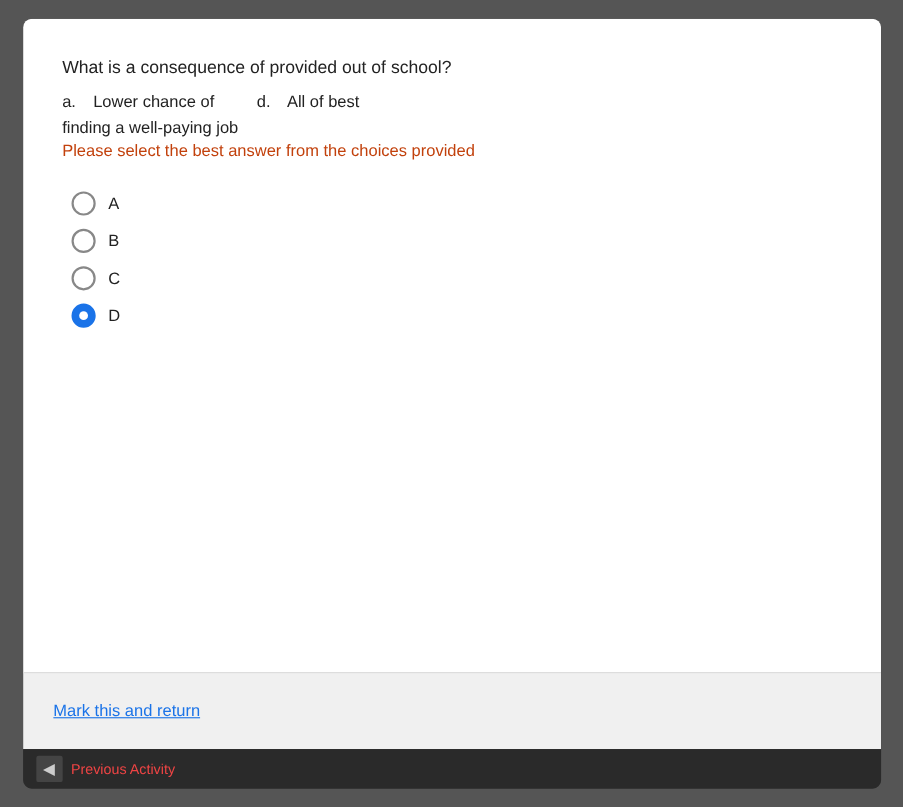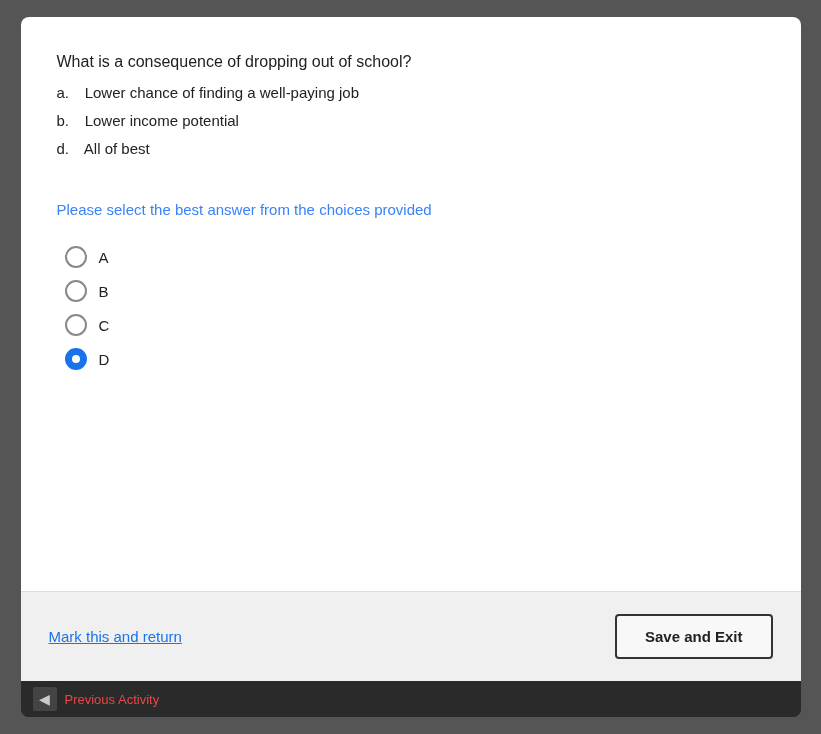--- a/index.html
+++ b/index.html
@@ -33,40 +33,39 @@
 
     .question-text {
       font-size: 16px;
       color: #222;
       margin-bottom: 10px;
       font-weight: 400;
     }
 
     .choices-grid {
       display: grid;
-      grid-template-columns: 1fr;
+      grid-template-columns: 1fr 1fr 1fr 1fr;
       gap: 4px 0;
-      margin-bottom: 40px;
     }
 
     .choice-item {
       font-size: 15px;
       color: #222;
       line-height: 1.6;
     }
 
     .choice-item .letter {
       display: inline-block;
       width: 24px;
       font-weight: 400;
     }
 
     .instruction-text {
       font-size: 15px;
-      color: #3b82f6;
+      color: #c2410c;
       margin-bottom: 28px;
     }
 
     .radio-group {
       display: flex;
       flex-direction: column;
       gap: 12px;
       padding-left: 8px;
     }
 
@@ -103,21 +102,21 @@
     }
 
     .radio-label {
       font-size: 15px;
       color: #222;
     }
 
     .footer-bar {
       background: #f0f0f0;
       border-top: 1px solid #ddd;
-      height: 90px;
+      height: 70px;
       display: flex;
       align-items: center;
       justify-content: space-between;
       padding: 0 28px;
     }
 
     .mark-link {
       color: #1a73e8;
       text-decoration: underline;
       font-size: 15px;
@@ -168,32 +167,28 @@
       font-size: 13px;
     }
   </style>
 </head>
 <body>
 
 <div class="modal-wrapper">
 
   <div class="question-area">
 
-    <p class="question-text">What is a consequence of dropping out of school?</p>
+    <p class="question-text">What is a consequence of provided out of school?</p>
 
     <div class="choices-grid">
       <div class="choice-item">
         <span class="letter">a.</span>
         <span>Lower chance of finding a well-paying job</span>
       </div>
       <div class="choice-item">
-        <span class="letter">b.</span>
-        <span>Lower income potential</span>
-      </div>
-      <div class="choice-item">
         <span class="letter">d.</span>
         <span>All of best</span>
       </div>
     </div>
 
     <p class="instruction-text">Please select the best answer from the choices provided</p>
 
     <div class="radio-group">
 
       <label class="radio-option">
@@ -215,21 +210,20 @@
         <div class="radio-circle selected"></div>
         <span class="radio-label">D</span>
       </label>
 
     </div>
 
   </div>
 
   <div class="footer-bar">
     <button class="mark-link">Mark this and return</button>
-    <button class="save-exit-btn">Save and Exit</button>
   </div>
 
   <div class="bottom-bar">
     <button class="prev-btn">
       <span>◀</span>
     </button>
     <span class="bottom-label">Previous Activity</span>
   </div>
 
 </div>

